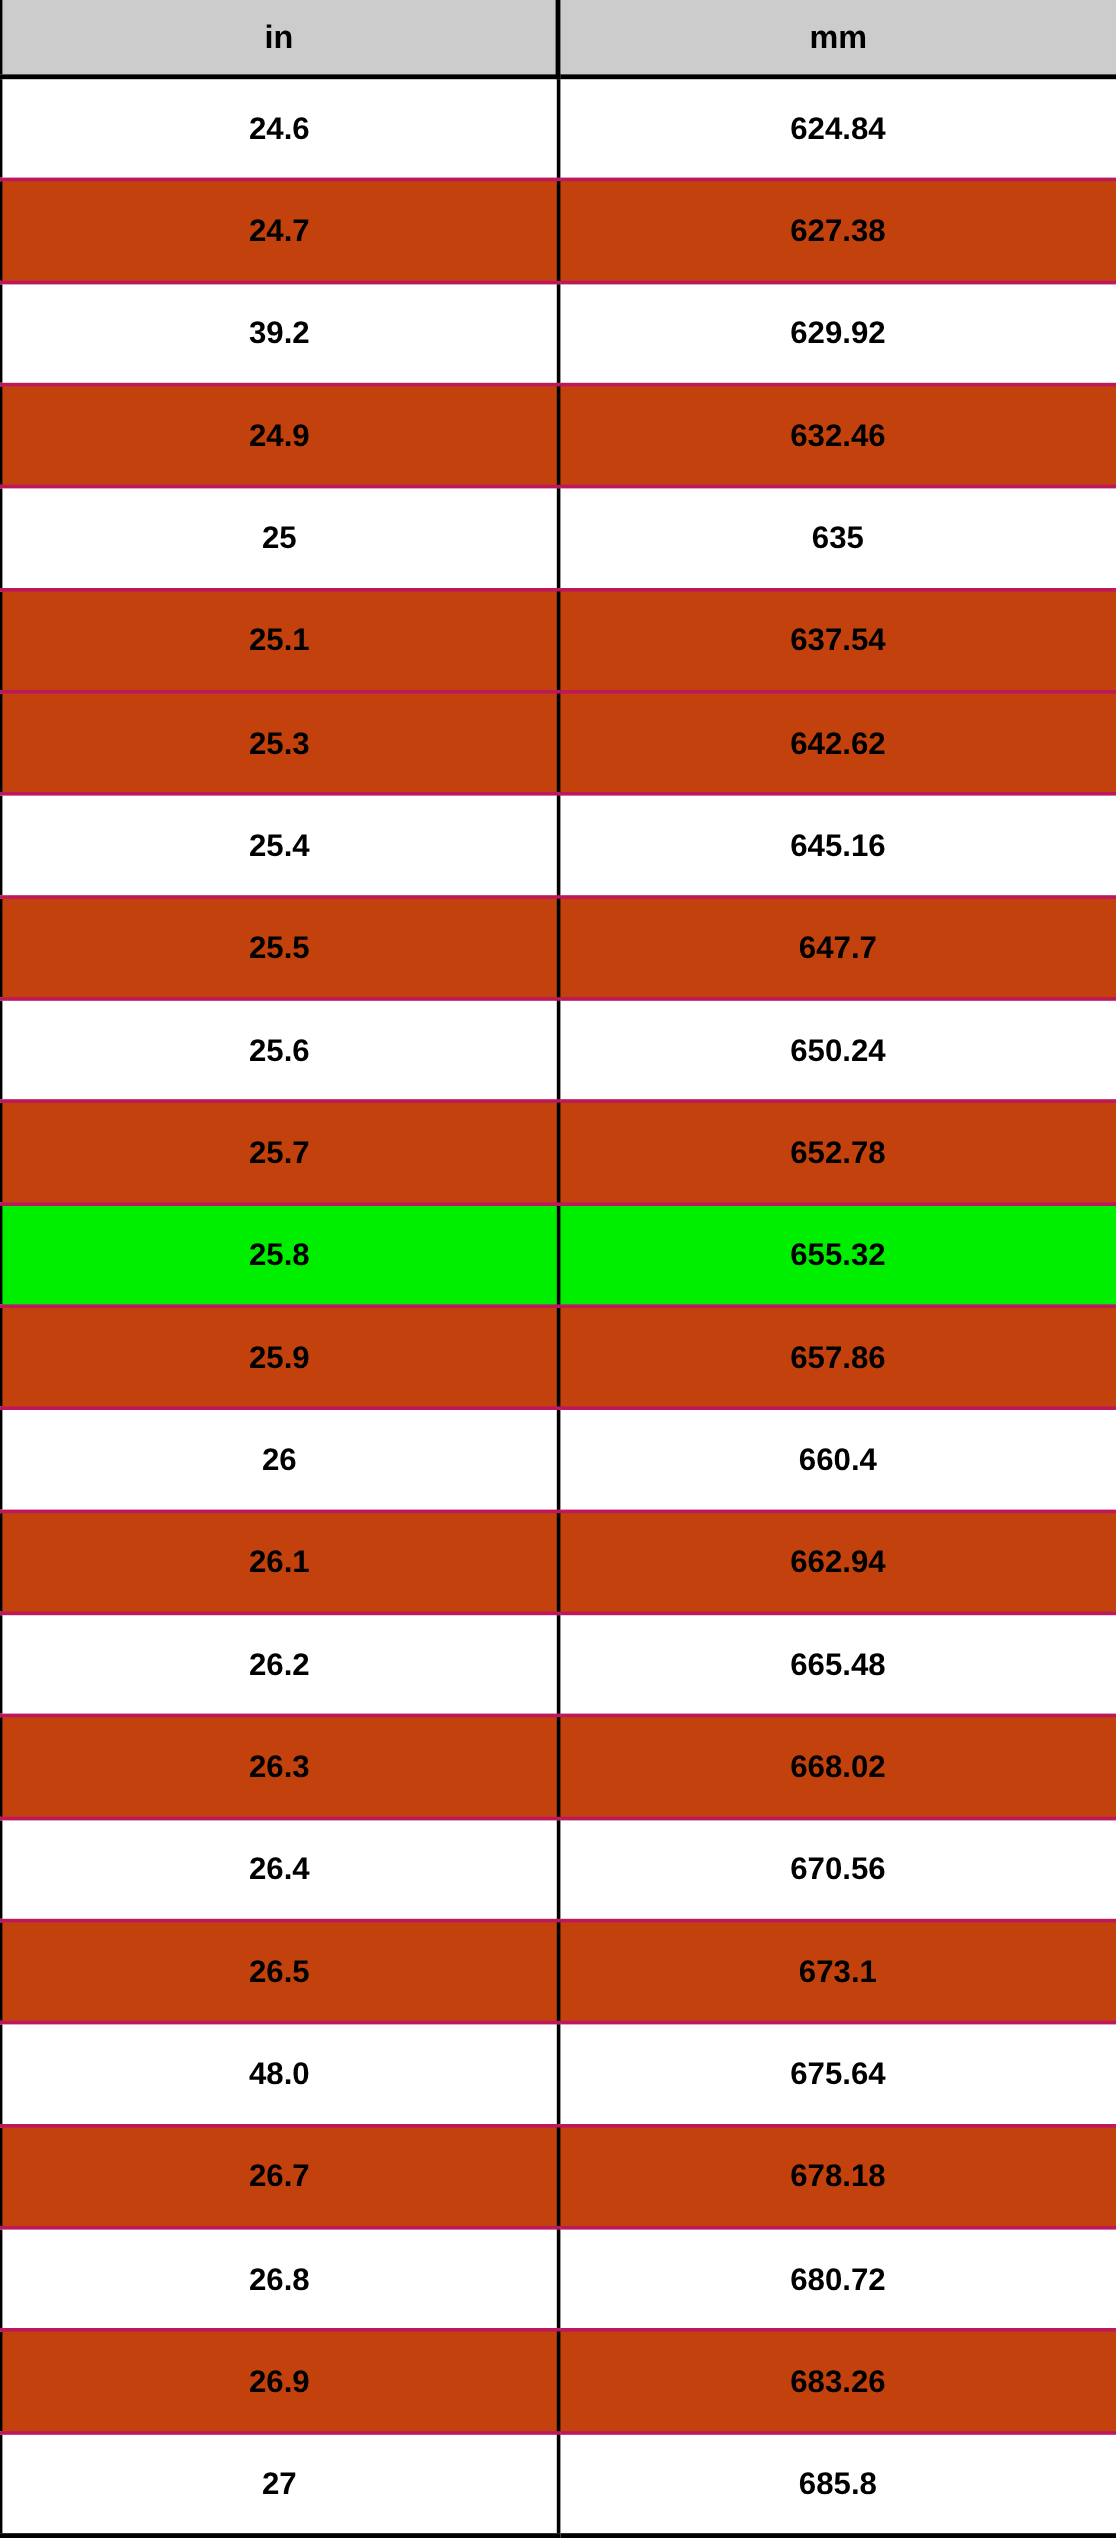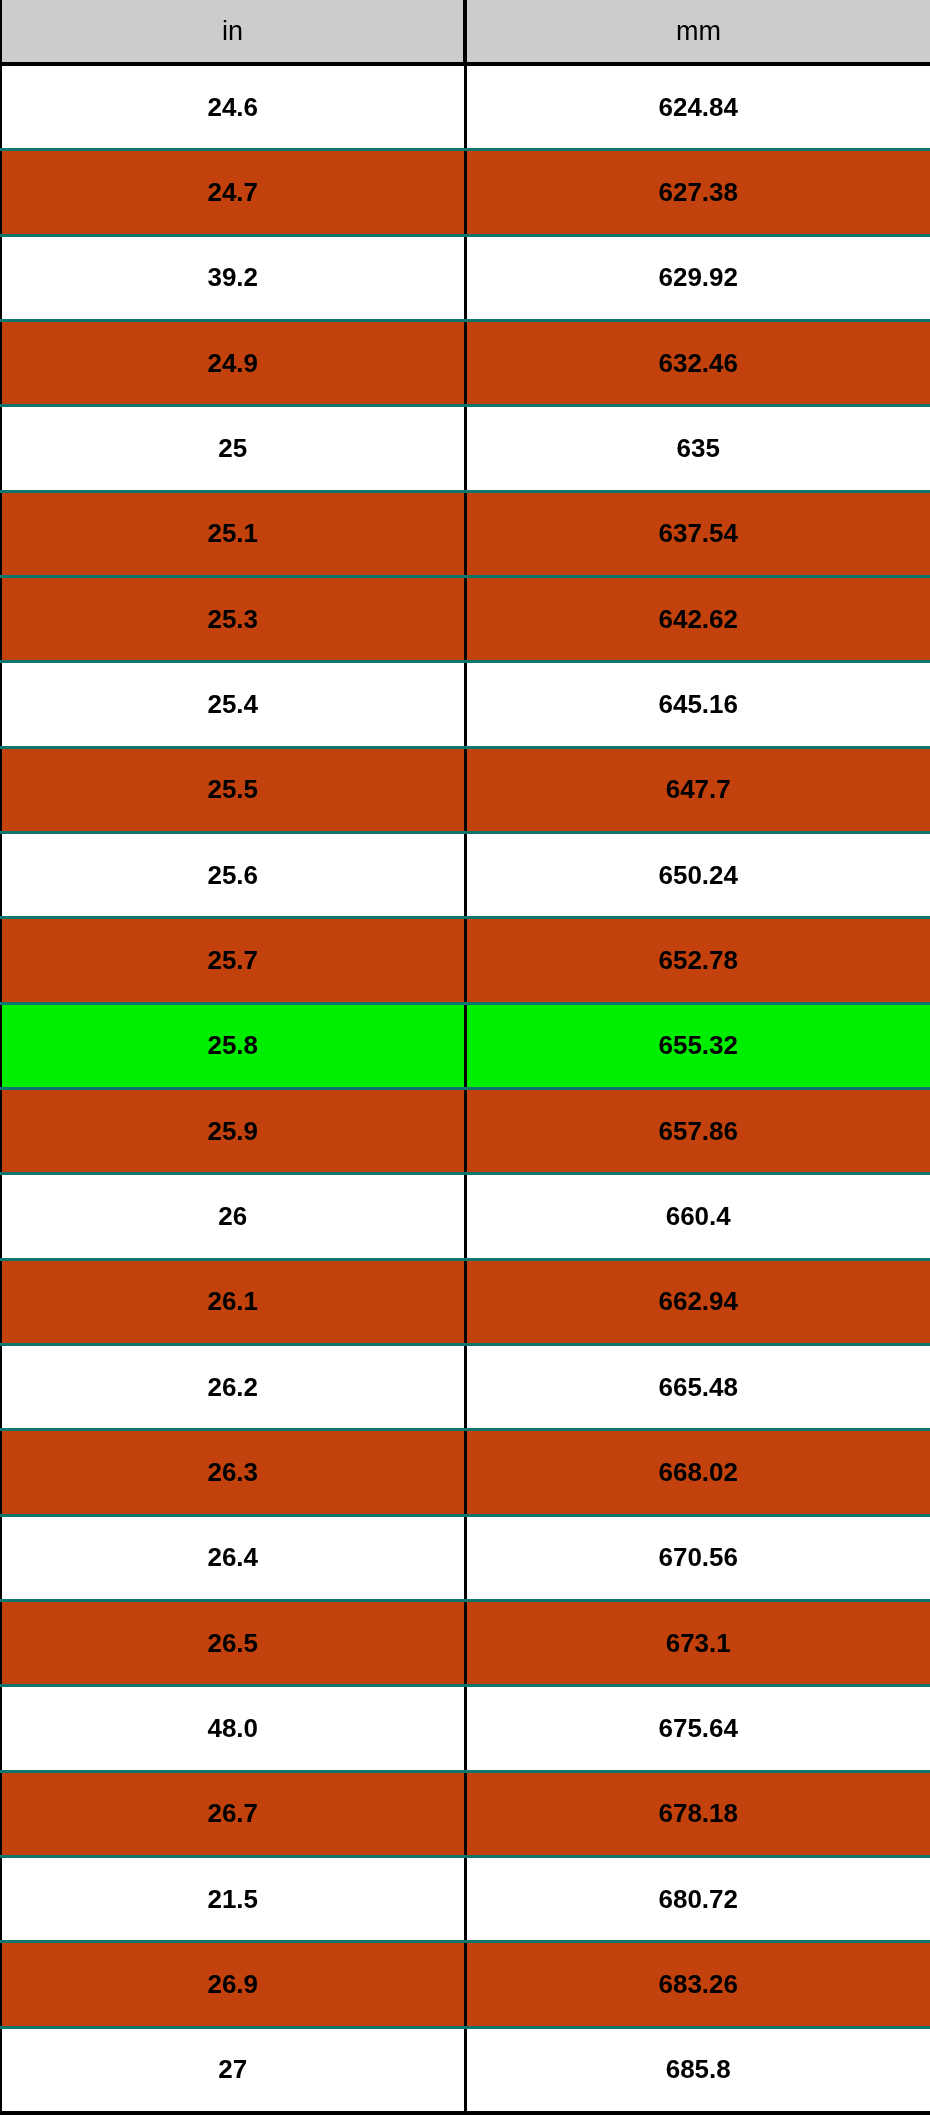--- a/index.html
+++ b/index.html
@@ -25,21 +25,21 @@
 
   #conversion-table col.col-in  { width: 464px; }
   #conversion-table col.col-mm  { width: 466px; }
 
   
   #conversion-table thead th {
     height: 62px;
     background: #cccccc;
     color: #000000;
     font-size: 27px;
-    font-weight: normal;
+    font-weight: bold;
     text-align: center;
     vertical-align: middle;
     border-bottom: 4px solid #000000;
     padding: 0;
   }
   #conversion-table thead th.th-in {
     border-right: 4px solid #000000;
     border-left: 2px solid #000000;
   }
   #conversion-table thead th.th-mm {
@@ -48,21 +48,21 @@
 
   
   #conversion-table tbody td {
     height: 82px;
     font-size: 26px;
     font-weight: bold;
     color: #000000;
     text-align: center;
     vertical-align: middle;
     padding: 0;
-    border-bottom: 3px solid #0f766e;
+    border-bottom: 3px solid #be185d;
   }
   #conversion-table tbody td.cell-in {
     border-right: 3px solid #000000;
     border-left: 2px solid #000000;
   }
   #conversion-table tbody td.cell-mm {
     border-right: 2px solid #000000;
   }
 
   #conversion-table tbody tr.row-odd  td { background: #ffffff; }
@@ -166,21 +166,21 @@
       </tr>
       <tr class="row-odd">
         <td class="cell-in">48.0</td>
         <td class="cell-mm">675.64</td>
       </tr>
       <tr class="row-even">
         <td class="cell-in">26.7</td>
         <td class="cell-mm">678.18</td>
       </tr>
       <tr class="row-odd">
-        <td class="cell-in">21.5</td>
+        <td class="cell-in">26.8</td>
         <td class="cell-mm">680.72</td>
       </tr>
       <tr class="row-even">
         <td class="cell-in">26.9</td>
         <td class="cell-mm">683.26</td>
       </tr>
       <tr class="row-odd">
         <td class="cell-in">27</td>
         <td class="cell-mm">685.8</td>
       </tr>

